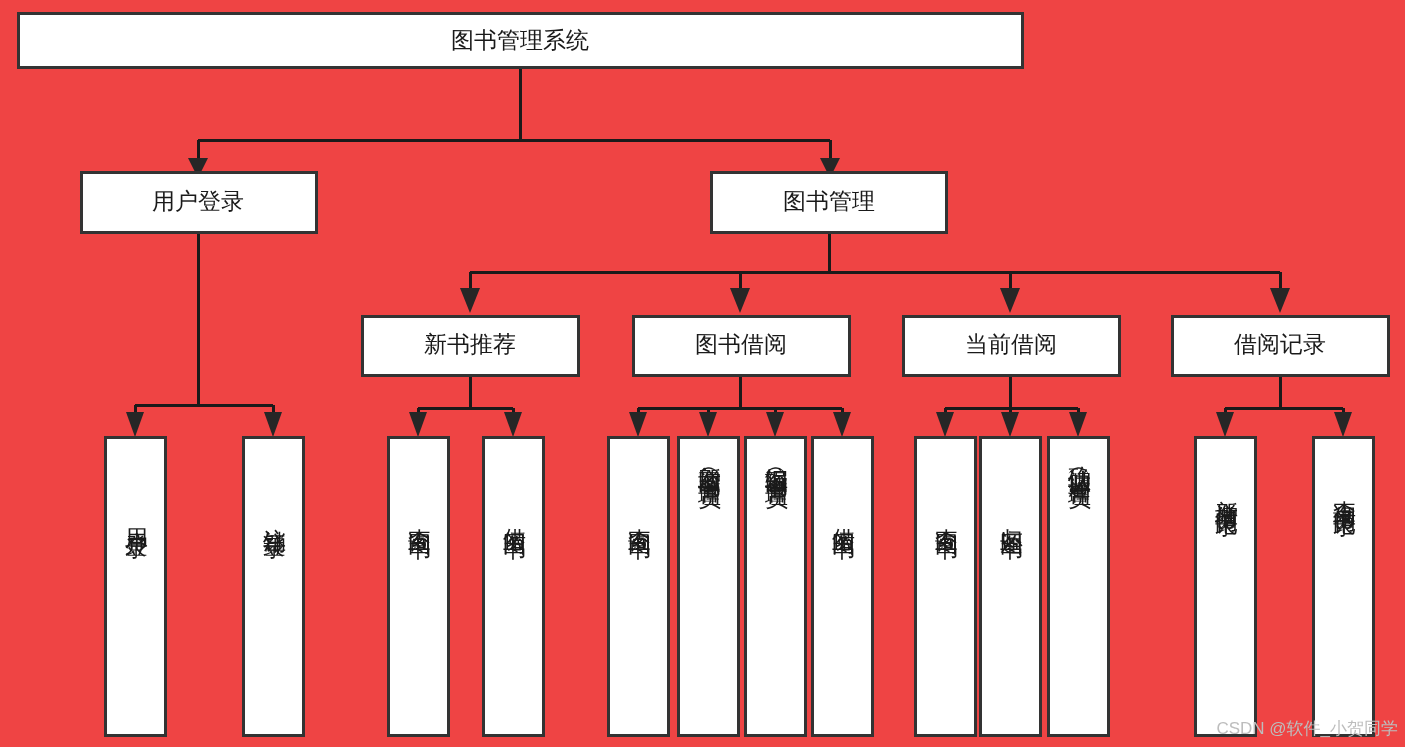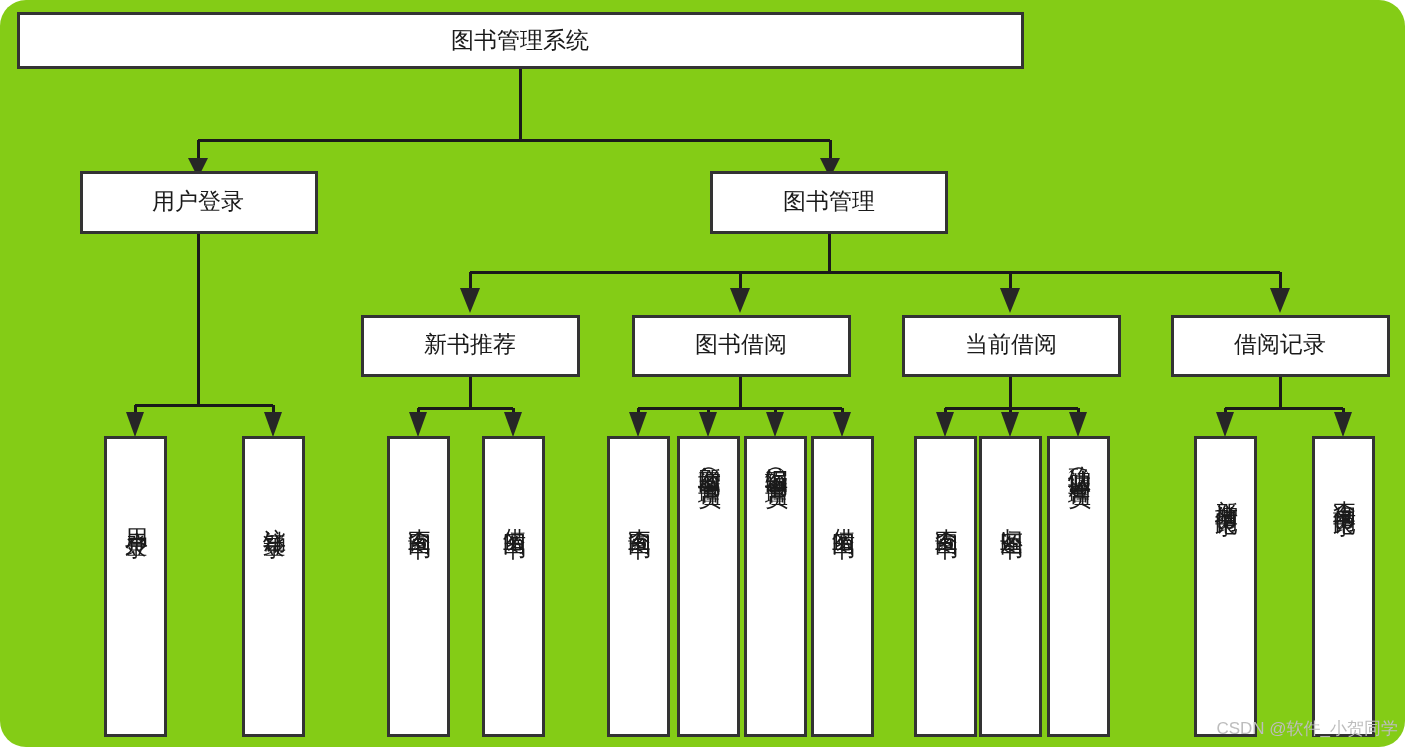--- a/index.html
+++ b/index.html
@@ -8,23 +8,22 @@
     padding: 0;
     background: #ffffff;
   }
   body {
     font-family: "Liberation Sans", "DejaVu Sans", sans-serif;
   }
   #diagram-root {
     position: relative;
     width: 1405px;
     height: 747px;
-    background: #84cc16;
+    background: #ef4444;
     overflow: hidden;
-    border-radius: 26px;
   }
   svg.diagram-canvas {
     position: absolute;
     left: 0;
     top: 0;
     width: 1405px;
     height: 747px;
     display: block;
   }
   .node-box {

